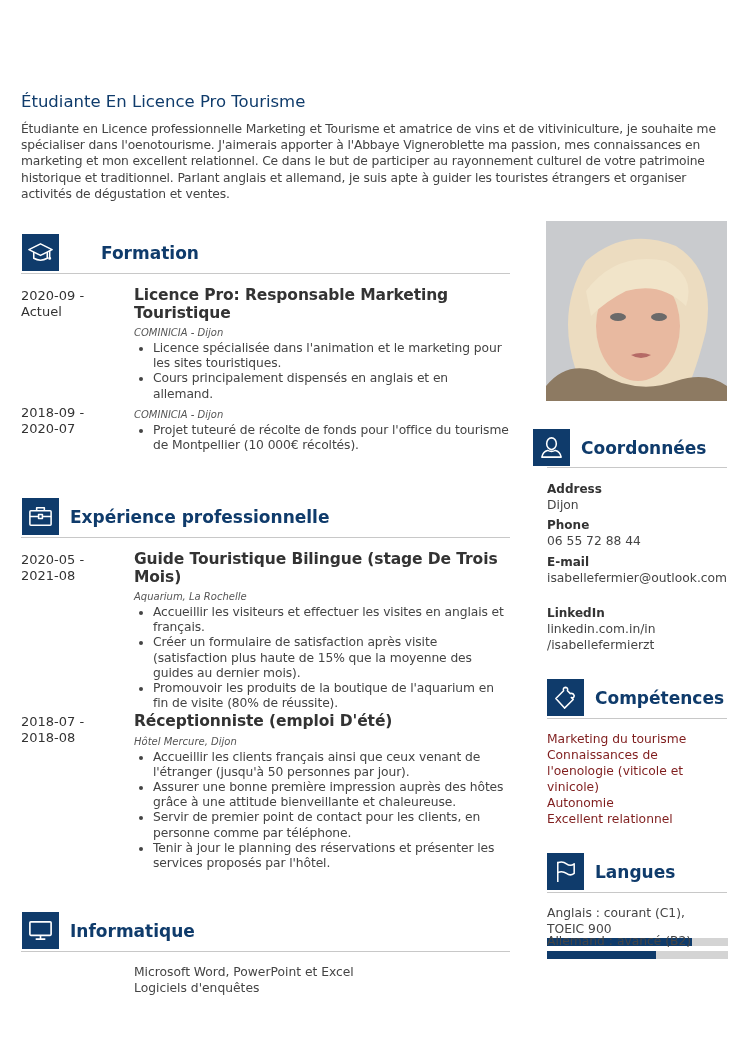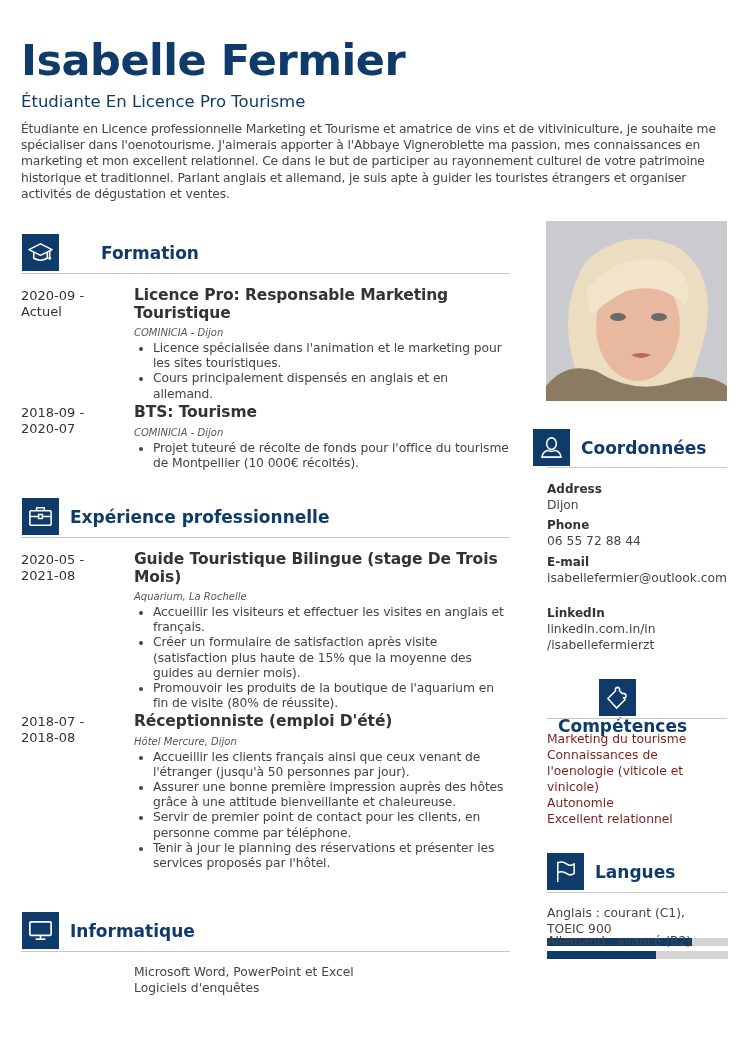--- a/index.html
+++ b/index.html
@@ -44,21 +44,20 @@
   .lang { position: absolute; left: 547px; width: 181px; }
   .lang .lbl { font-size: 12.3px; line-height: 15.5px; color: #444; }
   .bar { width: 181px; height: 8px; background: #d4d4d4; position: relative; margin-top: 1px; }
   .bar .fill { position: absolute; left: 0; top: 0; height: 8px; background: #0f3b6b; }
 </style>
 </head>
 <body>
 
 <div class="page">
 
-  <div class="name">Isabelle Fermier</div>
   <div class="subtitle">Étudiante En Licence Pro Tourisme</div>
   <div class="summary">Étudiante en Licence professionnelle Marketing et Tourisme et amatrice de vins et de vitiviniculture, je souhaite me spécialiser dans l'oenotourisme. J'aimerais apporter à l'Abbaye Vigneroblette ma passion, mes connaissances en marketing et mon excellent relationnel. Ce dans le but de participer au rayonnement culturel de votre patrimoine historique et traditionnel. Parlant anglais et allemand, je suis apte à guider les touristes étrangers et organiser activités de dégustation et ventes.</div>
 
   <div class="section-head" style="left:22px; top:234px;gap:31px;">
     <div class="icon-box">
       <svg viewBox="0 0 28 28" fill="none" stroke="#fff" stroke-width="1.6" stroke-linejoin="round">
         <path d="M2 11 L14 5 L26 11 L14 17 Z"></path>
         <path d="M7 13.5 V20 Q14 24 21 20 V13.5"></path>
         <path d="M23.5 12 V19"></path>
           <circle cx="23.5" cy="20" r="0.8" fill="#fff"></circle>
@@ -76,21 +75,20 @@
       <ul>
         <li>Licence spécialisée dans l'animation et le marketing pour les sites touristiques.</li>
         <li>Cours principalement dispensés en anglais et en allemand.</li>
       </ul>
     </div>
   </div>
 
   <div class="entry" style="top:404px;">
     <div class="date">2018-09 - 2020-07</div>
     <div class="body">
-      <div class="title">BTS: Tourisme</div>
       <div class="org">COMINICIA - Dijon</div>
       <ul>
         <li>Projet tuteuré de récolte de fonds pour l'office du tourisme de Montpellier (10 000€ récoltés).</li>
       </ul>
     </div>
   </div>
 
   <div class="section-head" style="left:22px; top:498px;text-align:center;">
     <div class="icon-box">
       <svg viewBox="0 0 28 28" fill="none" stroke="#fff" stroke-width="1.6" stroke-linejoin="round">
@@ -181,21 +179,21 @@
   </div>
   <div class="contact" style="top:555px; width:182px;">
     <div class="lbl">E-mail</div>
     <div class="val">isabellefermier@outlook.com</div>
   </div>
   <div class="contact" style="top:606px; width:150px;">
     <div class="lbl">LinkedIn</div>
     <div class="val" style="word-break: normal;">linkedin.com.in/in /isabellefermierzt</div>
   </div>
 
-  <div class="section-head" style="left:547px; top:679px;flex-direction:column;">
+  <div class="section-head" style="left:547px; top:679px;">
     <div class="icon-box">
       <svg viewBox="0 0 28 28" fill="none" stroke="#fff" stroke-width="1.6" stroke-linejoin="round">
         <path d="M4 15 L12 7 Q11 4 14 3.5 Q17 4 16 7 L19 10 Q22 9 23 12 Q23 15 20 14 L22 16 L13 25 Z"></path>
       </svg>
     </div>
     <div class="section-title">Compétences</div>
   </div>
   <div class="rule" style="left:547px; top:718px; width:180px;"></div>
 
   <div class="skills">

